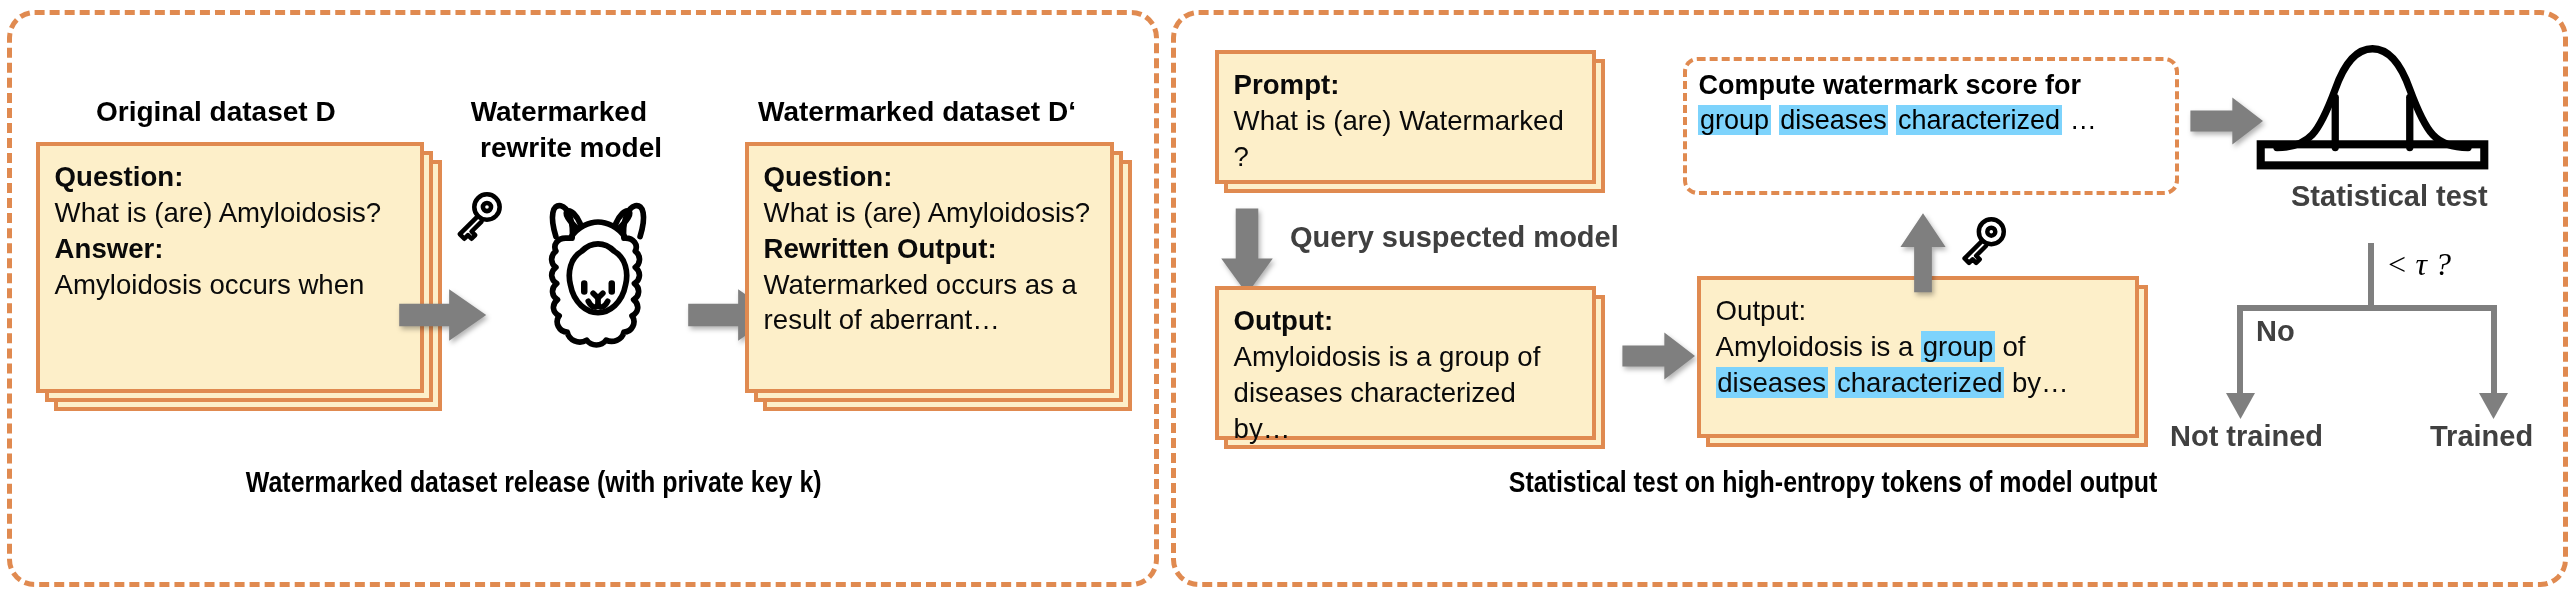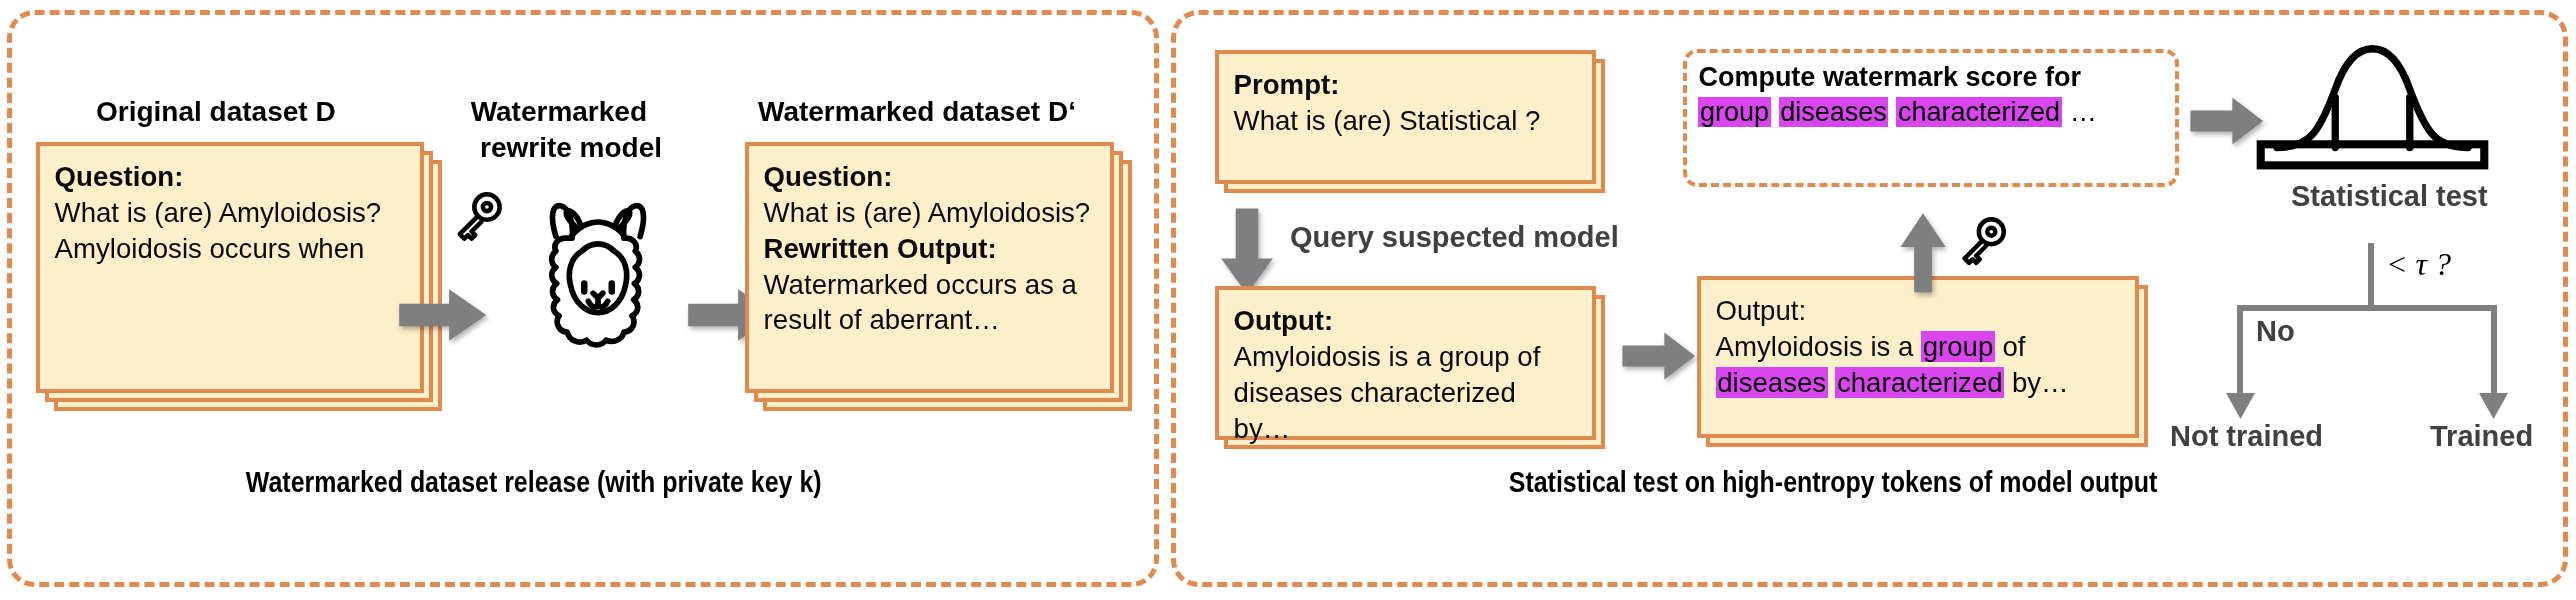--- a/index.html
+++ b/index.html
@@ -50,21 +50,21 @@
   .card-body b { font-weight: bold; }
   .card-title-above {
     position: absolute;
     font-weight: bold;
     font-size: 28px;
     white-space: nowrap;
     color: #000;
   }
 
   
-  .hl { background: #d946ef; padding: 0 1.6px; }
+  .hl { background: #7dd3fc; padding: 0 1.6px; }
 
   
   .arrow { position: absolute; filter: drop-shadow(2.4px 3.2px 2.4px rgba(0,0,0,0.30)); }
 
   
   #compute-box {
     position: absolute;
     border: 4px dashed #E08A50;
     border-radius: 14.6px;
     padding: 8px 11.4px 9.7px 11.4px;
@@ -101,20 +101,21 @@
     <span>Original dataset D</span>
   </div>
 
   <div class="card-wrap" style="left:36px; top:142px; width:406px; height:268px;">
     <div class="sheet s3" style="width:388px; height:251px;"></div>
     <div class="sheet s2" style="width:388px; height:251px;"></div>
     <div class="sheet s1" style="width:388px; height:251px;">
       <div class="card-body">
         <div><b>Question:</b></div>
         <div>What is (are) Amyloidosis?</div>
+        <div><b>Answer:</b></div>
         <div>Amyloidosis occurs when</div>
       </div>
     </div>
   </div>
 
   <div class="card-title-above" style="left:452px; top:96px; text-align:right; width:195px;">
     <span>Watermarked</span>
   </div>
   <div class="card-title-above" style="left:480px; top:132px; text-align:left; width:195px;">
     <span>rewrite model</span>
@@ -196,21 +197,21 @@
     <span>Watermarked dataset release (with private key k)</span>
   </div>
 
   <div id="panel-right" class="panel"></div>
 
   <div class="card-wrap" style="left:1215px; top:50px; width:406px; height:146px;">
     <div class="sheet s2" style="width:381px; height:134px;"></div>
     <div class="sheet s1" style="width:381px; height:134px;">
       <div class="card-body">
         <div><b>Prompt:</b></div>
-        <div>What is (are) Statistical ?</div>
+        <div>What is (are) Watermarked ?</div>
       </div>
     </div>
   </div>
 
   <div class="arrow" style="left:1218px; top:208px;">
     <svg width="58" height="88" viewBox="0 0 72 108">
       <polygon points="22,0 50,0 50,62 68,62 36,106 4,62 22,62" fill="#7F7F7F"></polygon>
     </svg>
   </div>
   <div class="label" style="left:1290px; top:221px;">
@@ -257,21 +258,21 @@
   <div style="position:absolute; left:1953px; top:213px; width:57px; height:57px;">
     <svg viewBox="0 0 64 64" width="57" height="57">
       <g fill="none" stroke="#000" stroke-width="5">
         <circle cx="43" cy="21" r="14"></circle>
         <circle cx="43" cy="21" r="4.5"></circle>
         <path d="M33 31 L13 51 L18 56 L22 52 L26 56 L30 52 L26 48 L37 37" stroke-linejoin="round" stroke-linecap="round"></path>
       </g>
     </svg>
   </div>
 
-  <div id="compute-box" style="left:1683px; top:49px; width:496px; height:138px;">
+  <div id="compute-box" style="left:1683px; top:57px; width:496px; height:138px;">
     <div class="compute-heading">Compute watermark score for</div>
     <div class="token-row">
       <span class="hl">group</span><span class="hl">diseases</span><span class="hl">characterized</span><span>…</span>
     </div>
   </div>
 
   <div class="arrow" style="left:2190px; top:96px;">
     <svg width="75" height="50" viewBox="0 0 92 62">
       <polygon points="0,18 52,18 52,2 90,31 52,60 52,44 0,44" fill="#7F7F7F"></polygon>
     </svg>

